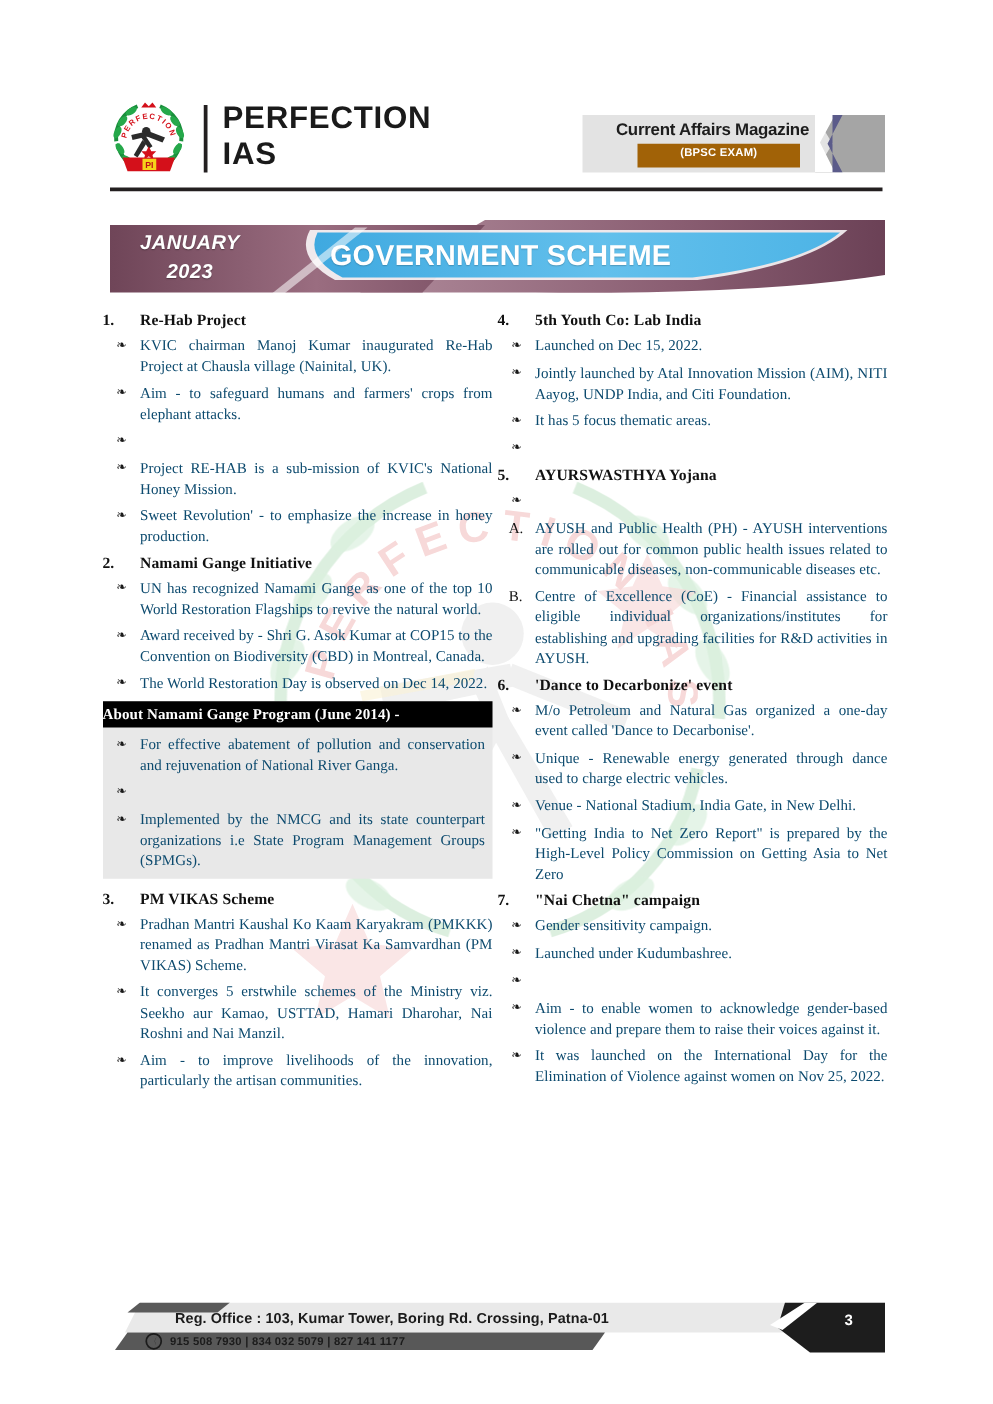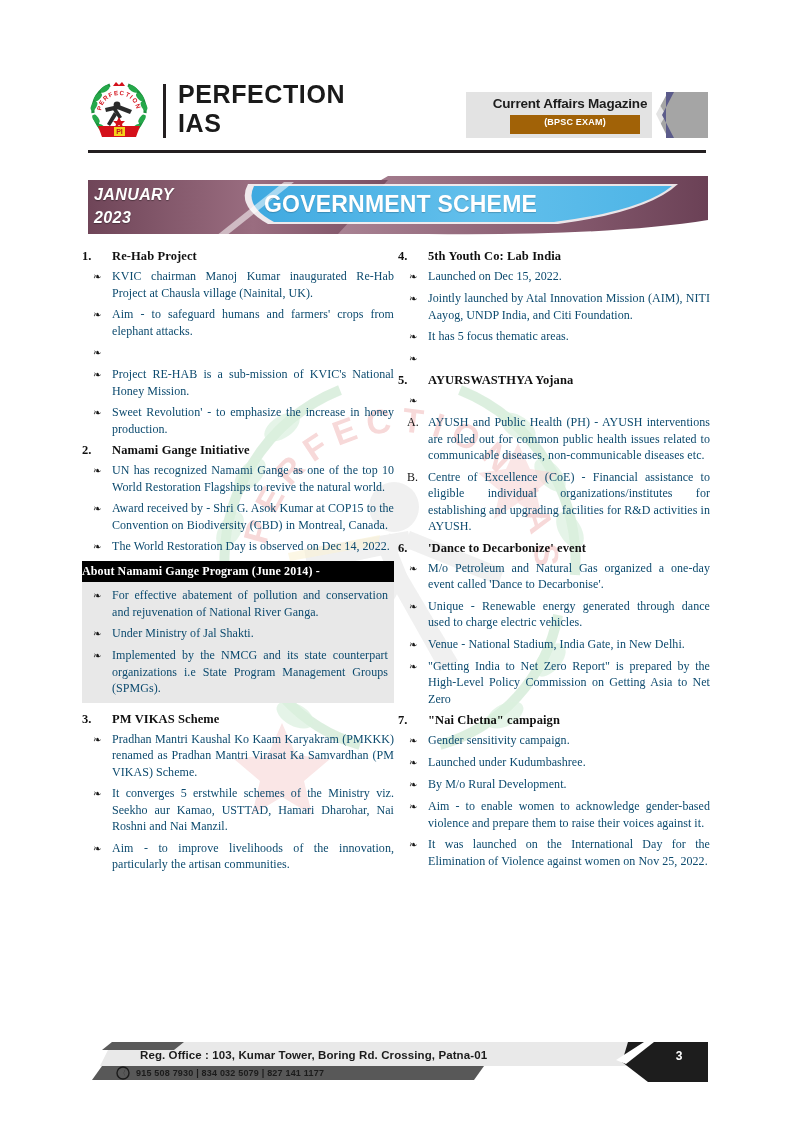--- a/index.html
+++ b/index.html
@@ -113,20 +113,21 @@
   .banner {
     position: absolute;
     left: 88px; top: 176px;
     width: 620px; height: 60px;
     z-index: 3;
   }
   .banner-month {
     position: absolute;
     left: 6px; top: 7px;
     width: 116px; height: 48px;
+    text-align: center;
     font-family: "Liberation Sans", sans-serif;
     font-weight: bold;
     font-style: italic;
     font-size: 16px;
     line-height: 23px;
     color: #ffffff;
     letter-spacing: 0.4px;
     z-index: 4;
     text-shadow: 0 1px 1px rgba(0,0,0,.35);
   }
@@ -485,21 +486,20 @@
           </div>
           <div class="callout">
             <div class="callout-title">About Namami Gange Program (June 2014) -</div>
             <div class="callout-body">
               <div class="bullet">
                 <span class="bullet-mark">❧</span>
                 <span class="bullet-text">For effective abatement of pollution and conservation and rejuvenation of National River Ganga.</span>
               </div>
               <div class="bullet">
                 <span class="bullet-mark">❧</span>
-                <span class="bullet-text">Under Ministry of Jal Shakti.</span>
               </div>
               <div class="bullet">
                 <span class="bullet-mark">❧</span>
                 <span class="bullet-text">Implemented by the NMCG and its state counterpart organizations i.e State Program Management Groups (SPMGs).</span>
               </div>
             </div>
           </div>
         </div>
         <div class="scheme">
           <div class="scheme-head">
@@ -589,21 +589,20 @@
           <div class="bullet">
             <span class="bullet-mark">❧</span>
             <span class="bullet-text">Gender sensitivity campaign.</span>
           </div>
           <div class="bullet">
             <span class="bullet-mark">❧</span>
             <span class="bullet-text">Launched under Kudumbashree.</span>
           </div>
           <div class="bullet">
             <span class="bullet-mark">❧</span>
-            <span class="bullet-text">By M/o Rural Development.</span>
           </div>
           <div class="bullet">
             <span class="bullet-mark">❧</span>
             <span class="bullet-text">Aim - to enable women to acknowledge gender-based violence and prepare them to raise their voices against it.</span>
           </div>
           <div class="bullet">
             <span class="bullet-mark">❧</span>
             <span class="bullet-text">It was launched on the International Day for the Elimination of Violence against women on  Nov 25, 2022.</span>
           </div>
         </div>

